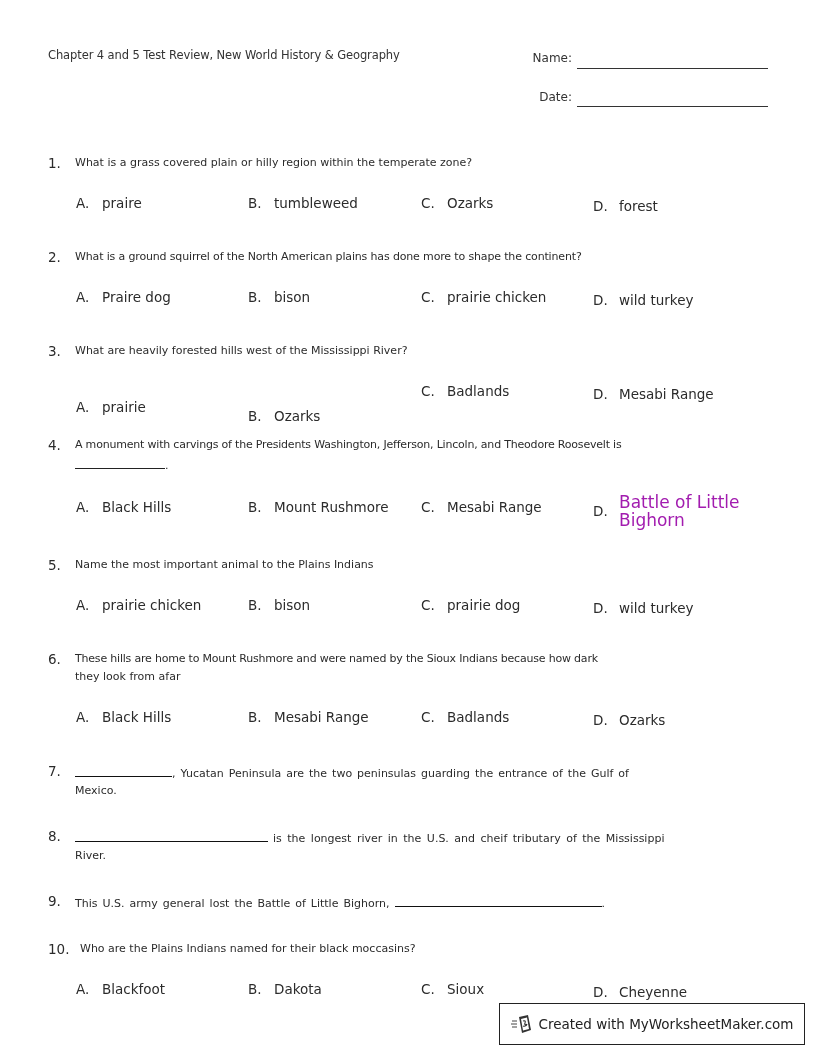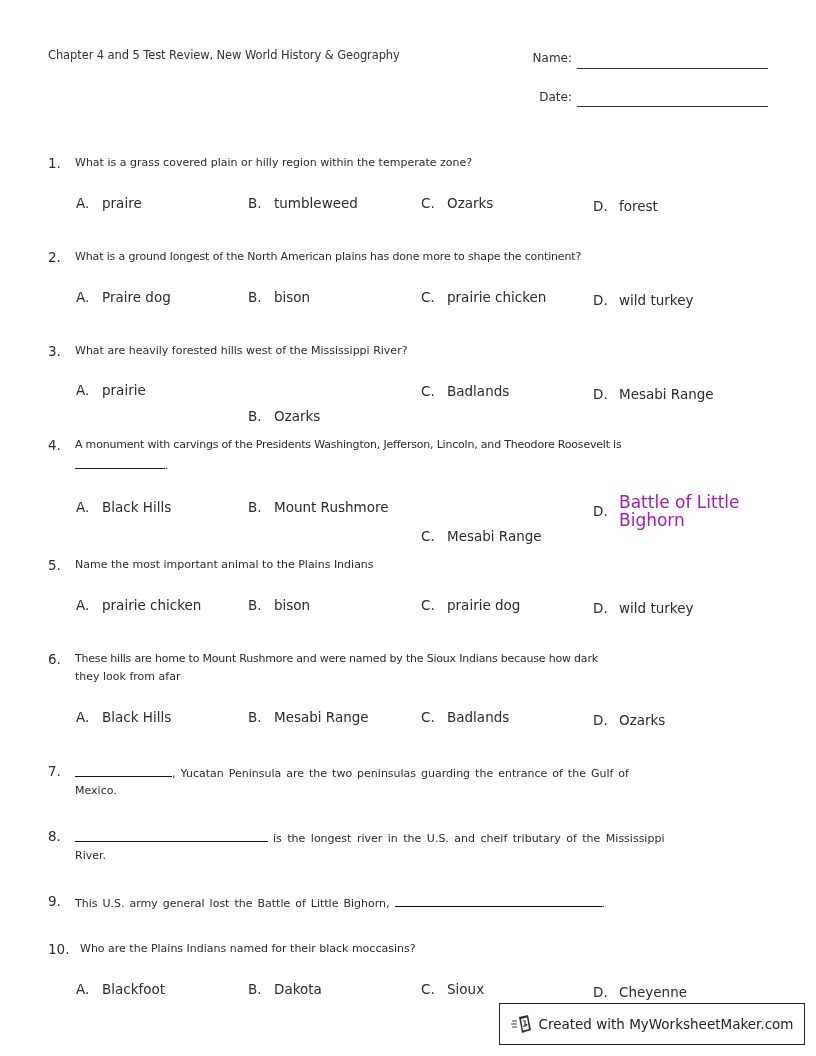--- a/index.html
+++ b/index.html
@@ -42,43 +42,43 @@
   <div class="abs q-num" style="left:48px; top:155px;">1.</div>
   <div class="abs q-text" style="left:75px; top:154px;">What is a grass covered plain or hilly region within the temperate zone?</div>
   <div class="abs opt" style="left:76px; top:195px;"><span class="letter">A.</span><span>praire</span></div>
   <div class="abs opt" style="left:248px; top:195px;"><span class="letter">B.</span><span>tumbleweed</span></div>
   <div class="abs opt" style="left:421px; top:195px;"><span class="letter">C.</span><span>Ozarks</span></div>
   <div class="abs opt" style="left:593px; top:198px;"><span class="letter">D.</span><span>forest</span></div>
 </div>
 
 <div>
   <div class="abs q-num" style="left:48px; top:249px;">2.</div>
-  <div class="abs q-text" style="left:75px; top:248px; white-space:nowrap; letter-spacing:-0.15px;">What is a ground longest of the North American plains has done more to shape the continent?</div>
+  <div class="abs q-text" style="left:75px; top:248px; white-space:nowrap; letter-spacing:-0.15px;">What is a ground squirrel of the North American plains has done more to shape the continent?</div>
   <div class="abs opt" style="left:76px; top:289px;"><span class="letter">A.</span><span>Praire dog</span></div>
   <div class="abs opt" style="left:248px; top:289px;"><span class="letter">B.</span><span>bison</span></div>
   <div class="abs opt" style="left:421px; top:289px;"><span class="letter">C.</span><span>prairie chicken</span></div>
   <div class="abs opt" style="left:593px; top:292px;"><span class="letter">D.</span><span>wild turkey</span></div>
 </div>
 
 <div>
   <div class="abs q-num" style="left:48px; top:343px;">3.</div>
   <div class="abs q-text" style="left:75px; top:342px;">What are heavily forested hills west of the Mississippi River?</div>
-  <div class="abs opt" style="left:76px; top:382px;"><span class="letter">A.</span><span>prairie</span></div>
+  <div class="abs opt" style="left:76px; top:399px;"><span class="letter">A.</span><span>prairie</span></div>
   <div class="abs opt" style="left:248px; top:383px;margin-top:25px;"><span class="letter">B.</span><span>Ozarks</span></div>
   <div class="abs opt" style="left:421px; top:383px;"><span class="letter">C.</span><span>Badlands</span></div>
   <div class="abs opt" style="left:593px; top:386px;"><span class="letter">D.</span><span>Mesabi Range</span></div>
 </div>
 
 <div>
   <div class="abs q-num" style="left:48px; top:437px;">4.</div>
   <div class="abs q-text" style="left:75px; top:436px; white-space:nowrap; letter-spacing:-0.2px;">A monument with carvings of the Presidents Washington, Jefferson, Lincoln, and Theodore Roosevelt is</div>
   <div class="abs q-text" style="left:75px; top:454px;"><span class="blank" style="width:90px;"></span><span>.</span></div>
   <div class="abs opt" style="left:76px; top:499px;"><span class="letter">A.</span><span>Black Hills</span></div>
   <div class="abs opt" style="left:248px; top:499px;"><span class="letter">B.</span><span>Mount Rushmore</span></div>
-  <div class="abs opt" style="left:421px; top:499px;margin-top:29px;"><span class="letter">C.</span><span>Mesabi Range</span></div>
+  <div class="abs opt" style="left:421px; top:499px;"><span class="letter">C.</span><span>Mesabi Range</span></div>
   <div class="abs" style="left:593px; top:493px;">
     <span class="abs opt" style="left:0; top:10px;">D.</span>
     <div class="abs opt-multi" style="left:26px; top:0; white-space:nowrap;">
       <div>Battle of Little</div>
       <div>Bighorn</div>
     </div>
   </div>
 </div>
 
 <div>

